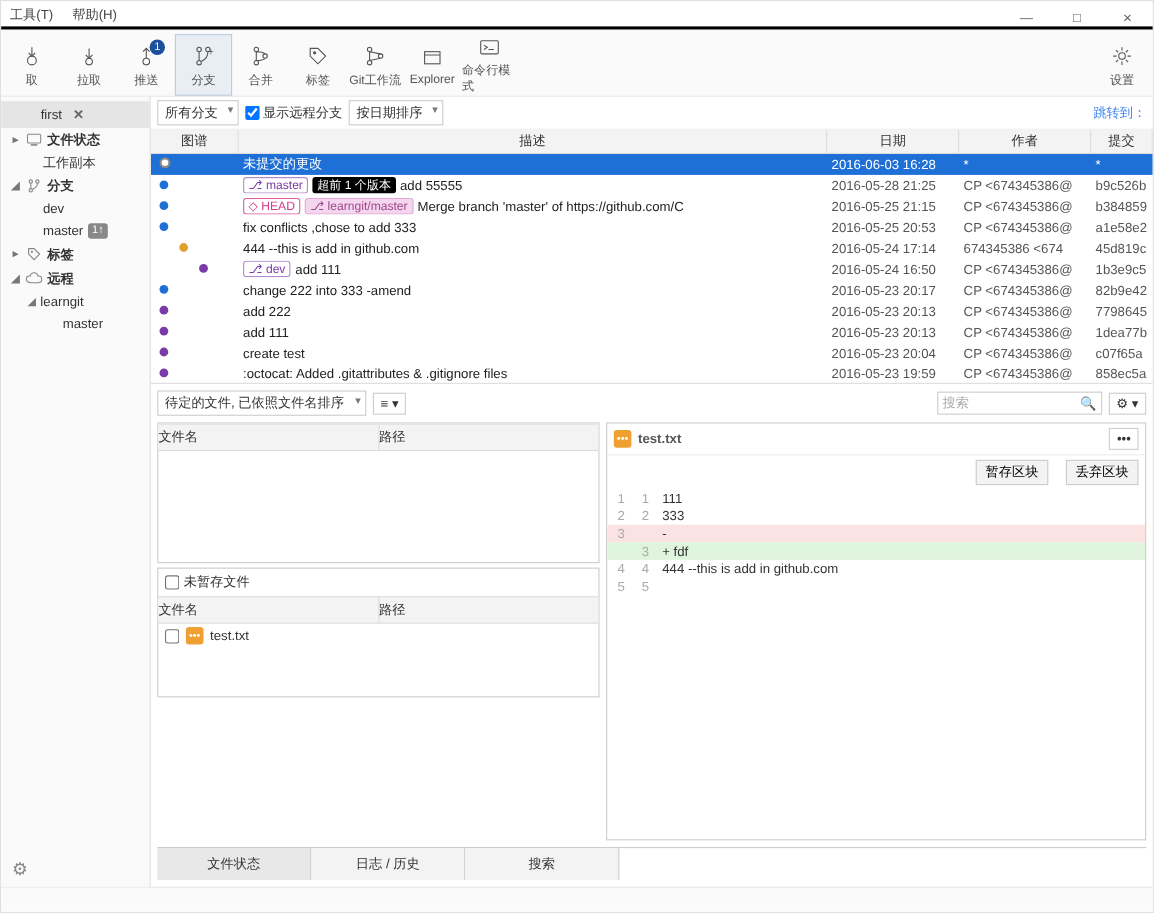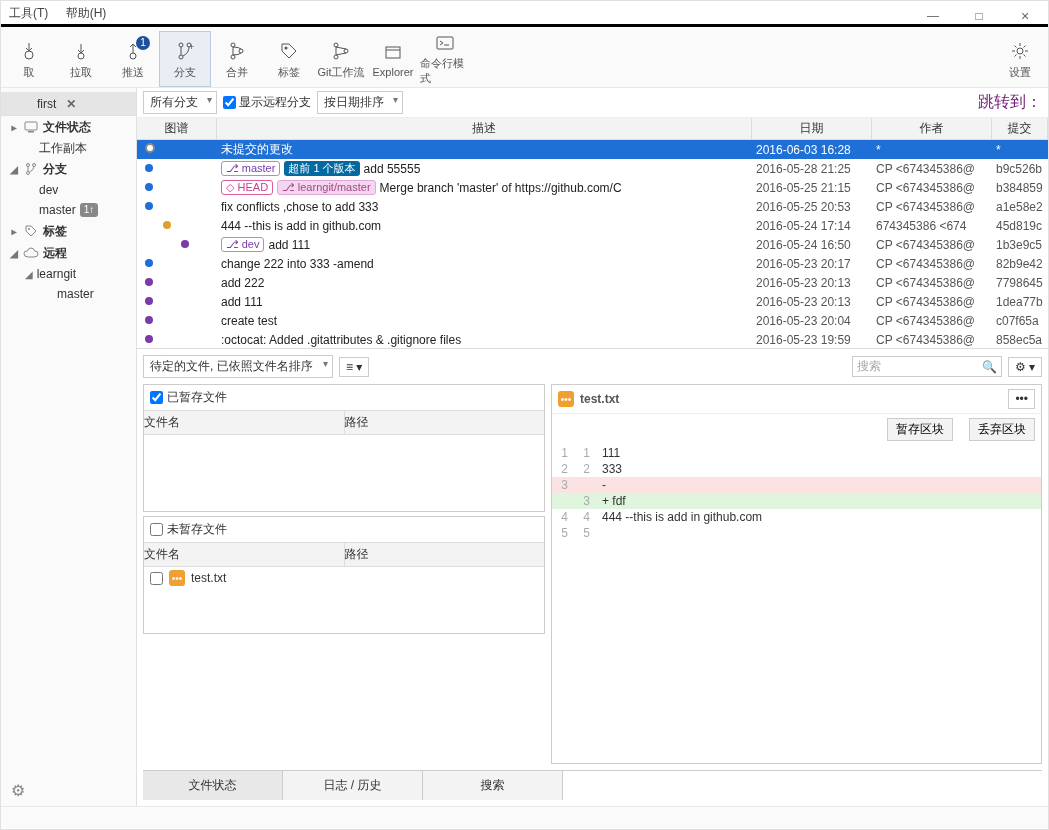--- a/index.html
+++ b/index.html
@@ -26,35 +26,35 @@
   .tree-item .caret { width:10px; text-align:center; color:#777; font-size:10px; }
   .tree-item .ic { width:16px; height:16px; display:flex; align-items:center; justify-content:center; color:#777;}
   .tree-sub { padding-left:38px; height:20px; display:flex; align-items:center; gap:4px;}
   .badge-sm { background:#888; color:#fff; border-radius:3px; font-size:10px; padding:0 4px; line-height:14px;}
   .gear-bottom { position:absolute; bottom:6px; left:10px; color:#888; font-size:16px;}
   .main { flex:1; display:flex; flex-direction:column; min-width:0;}
   .filterbar { height:30px; display:flex; align-items:center; gap:6px; padding:0 6px; border-bottom:1px solid #eee;}
   .drop { border:1px solid #ccc; background:#fff; padding:2px 18px 2px 6px; position:relative; font-size:12px; }
   .drop::after { content:"▾"; position:absolute; right:4px; top:2px; font-size:10px; color:#777;}
   .chk { display:flex; align-items:center; gap:3px; font-size:12px;}
-  .jump { margin-left:auto; color:#701a75; font-size:16px;}
+  .jump { margin-left:auto; color:#3b82f6; font-size:12px;}
   .grid-hdr { display:flex; background:#f3f3f3; border-bottom:1px solid #ddd; height:22px; align-items:stretch; }
   .col { border-right:1px solid #ddd; display:flex; align-items:center; justify-content:center; font-size:12px; color:#333;}
   .col.graph{ width:80px;} .col.desc{flex:1;} .col.date{width:120px;} .col.auth{width:120px;} .col.com{width:56px;}
   .commits { height:208px; overflow:hidden; }
   .row { display:flex; height:19px; align-items:center; }
   .row .c-graph{ width:80px; position:relative; height:100%;}
   .row .c-desc{ flex:1; display:flex; align-items:center; gap:4px; font-size:12px; color:#222; padding-left:4px; white-space:nowrap; overflow:hidden;}
   .row .c-date{ width:120px; font-size:12px; color:#555; padding-left:4px;}
   .row .c-auth{ width:120px; font-size:12px; color:#555; padding-left:4px; overflow:hidden; white-space:nowrap;}
   .row .c-com{ width:56px; font-size:12px; color:#555; padding-left:4px;}
   .row.sel { background:#1e6fd6; color:#fff; }
   .row.sel .c-desc,.row.sel .c-date,.row.sel .c-auth,.row.sel .c-com{color:#fff;}
   .tag-master{ background:#fff; border:1px solid #b48bd1; color:#7a3aa8; border-radius:3px; padding:0 4px; font-size:11px;}
-  .tag-ahead{ background:#0369a1; color:#fff; border-radius:3px; padding:0 4px; font-size:11px;}
+  .tag-ahead{ background:#000000; color:#fff; border-radius:3px; padding:0 4px; font-size:11px;}
   .tag-head{ background:#fff; border:1px solid #e05a9c; color:#d03a8c; border-radius:3px; padding:0 4px; font-size:11px;}
   .tag-remote{ background:#f5d6ef; border:1px solid #e0a8d8; color:#a0488c; border-radius:3px; padding:0 4px; font-size:11px;}
   .tag-dev{ background:#fff; border:1px solid #b48bd1; color:#7a3aa8; border-radius:3px; padding:0 4px; font-size:11px;}
   .lower { flex:1; border-top:1px solid #ddd; padding:6px; display:flex; flex-direction:column; gap:6px; min-height:0;}
   .stage-toolbar { display:flex; align-items:center; gap:6px; }
   .search-box { margin-left:auto; display:flex; align-items:center; border:1px solid #ccc; padding:1px 4px; width:150px; justify-content:space-between; color:#aaa;}
   .icon-btn { border:1px solid #ccc; padding:2px 6px; background:#fff;}
   .panes { flex:1; display:flex; gap:6px; min-height:0;}
   .stage-col { width:402px; display:flex; flex-direction:column; gap:4px; }
   .stage-box { border:1px solid #ccc; background:#fff; display:flex; flex-direction:column;}
@@ -432,24 +432,20 @@
         <div class="search-box">
           <span>搜索</span>
           <span>🔍</span>
         </div>
         <div class="icon-btn"><span>⚙</span> ▾</div>
       </div>
 
       <div class="panes">
         <div class="stage-col">
           <div class="stage-box" style="height:128px;">
-            <div class="hdr">
-              <input type="checkbox" checked="" style="">
-              <span>已暂存文件</span>
-            </div>
             <div class="cols">
               <div>文件名</div>
               <div>路径</div>
             </div>
             <div class="body-area"></div>
           </div>
 
           <div class="stage-box" style="height:118px;">
             <div class="hdr">
               <input type="checkbox" style="">

